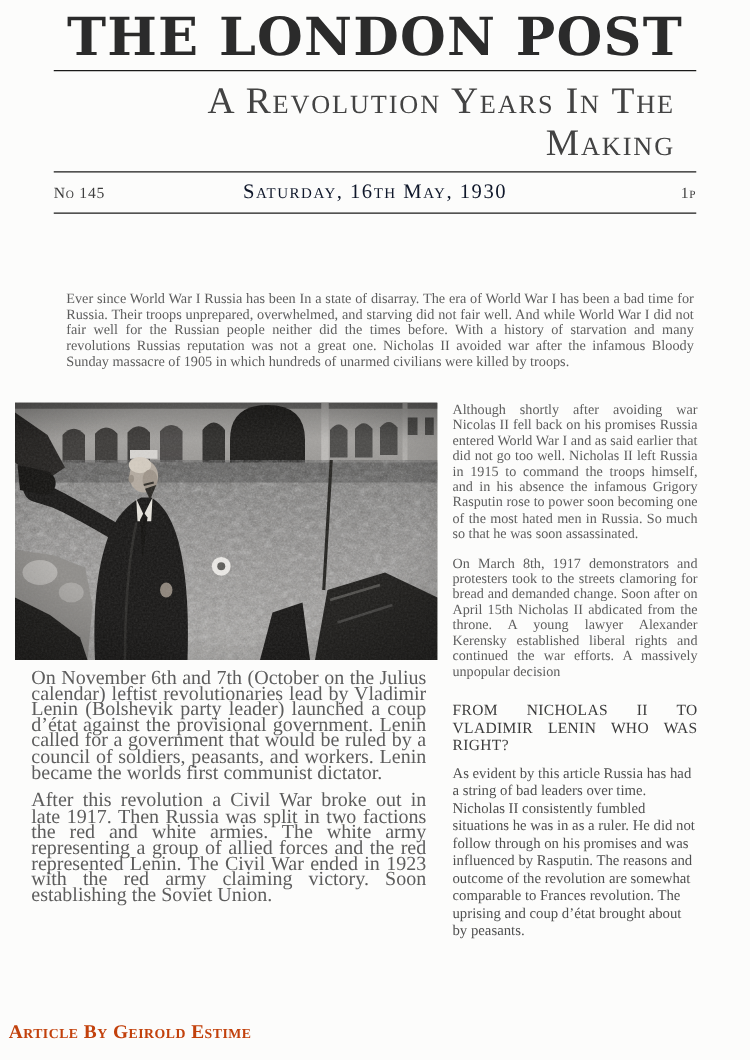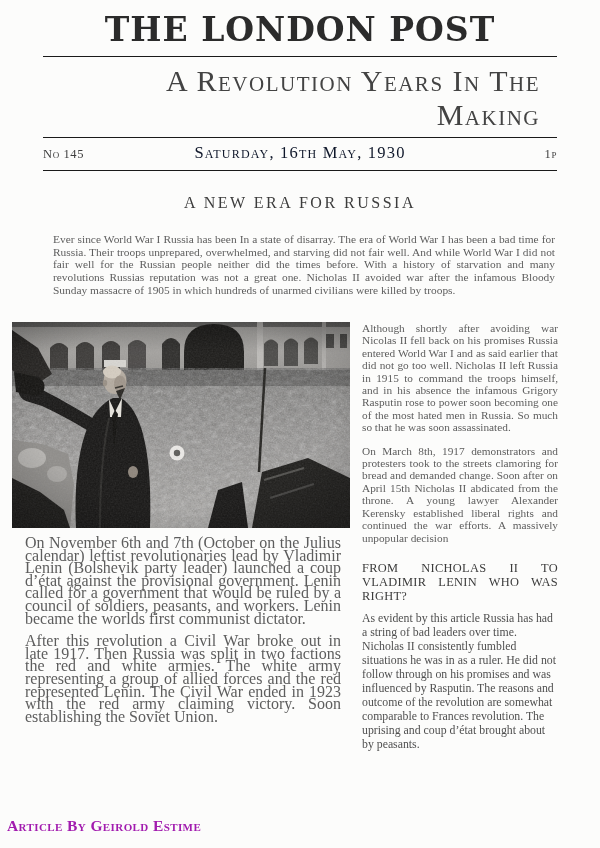--- a/index.html
+++ b/index.html
@@ -7,21 +7,21 @@
   body {
     width:600px; height:848px; overflow:hidden;
     font-family:"Liberation Serif", serif;
   }
   .page { position:relative; width:600px; height:848px; background:#fcfcfb; }
   .abs { position:absolute; }
 
   .masthead {
     top:8px; left:0; width:600px; text-align:center;
     font-family:"DejaVu Serif", serif; font-weight:700;
-    font-size:33px; line-height:44px; letter-spacing:1px; color:#2b2b2b;
+    font-size:42px; line-height:44px; letter-spacing:1px; color:#2b2b2b;
   }
   .rule { position:absolute; left:43px; width:514px; border-top:1.7px solid #1a1a1a; }
   .rule-1 { top:56px; }
   .rule-2 { top:137px; }
   .rule-3 { top:170px; }
 
   .headline {
     top:64px; left:60px; width:480px; text-align:right;
     font-variant:small-caps; font-weight:400;
     font-size:30px; line-height:34px; letter-spacing:1.5px; color:#434343;
@@ -68,42 +68,41 @@
     font-size:12.4px; line-height:14px; letter-spacing:0.3px; color:#3b3b3b;
   }
   .subsection-body {
     margin-top:8px; font-size:11.8px; line-height:14px;
     text-align:left; color:#4f4f4f;
   }
 
   .byline {
     left:7px; top:817px;
     font-weight:700; font-variant:small-caps;
-    font-size:15.5px; letter-spacing:0.4px; color:#a21caf;
+    font-size:15.5px; letter-spacing:0.4px; color:#c2410c;
   }
 </style>
 </head>
 <body>
 
 <div class="page">
 
   <h1 class="abs masthead">THE LONDON POST</h1>
   <div class="rule rule-1"></div>
 
   <h2 class="abs headline">A Revolution Years In The Making</h2>
   <div class="rule rule-2"></div>
 
   <div class="abs dateline">
     <span class="date">Saturday, 16th May, 1930</span>
     <span class="side issue">No 145</span>
     <span class="side price">1p</span>
   </div>
   <div class="rule rule-3"></div>
 
-  <h3 class="abs section-title">A NEW ERA FOR RUSSIA</h3>
 
   <p class="abs intro">Ever since World War I Russia has been In a state of disarray. The era of World War I has been a bad time for Russia. Their troops unprepared, overwhelmed, and starving did not fair well. And while World War I did not fair well for the Russian people neither did the times before. With a history of starvation and many revolutions Russias reputation was not a great one. Nicholas II avoided war after the infamous Bloody Sunday massacre of 1905 in which hundreds of unarmed civilians were killed by troops.</p>
 
   <svg class="abs photo" viewBox="0 0 338 206" width="338" height="206" preserveAspectRatio="none" role="img">
     <defs>
       <linearGradient id="gBld" x1="0" y1="0" x2="0" y2="1">
         <stop offset="0" stop-color="#b3b1ae"></stop>
           <stop offset="1" stop-color="#94928f"></stop>
       </linearGradient>
       <linearGradient id="gCrowd" x1="0" y1="0" x2="0" y2="1">

